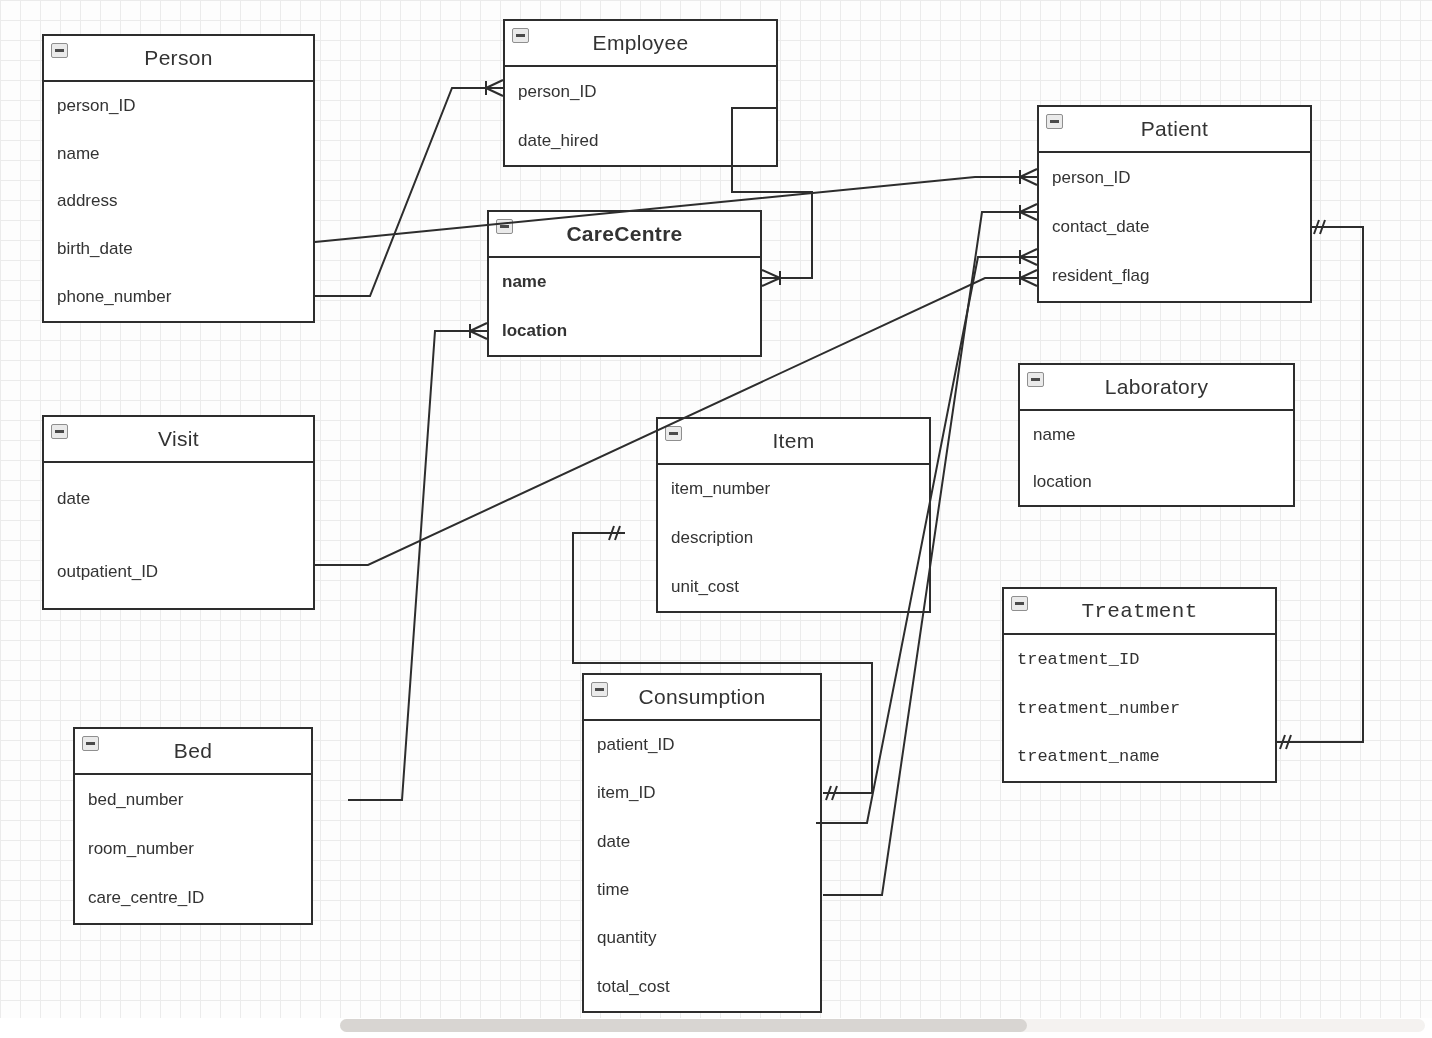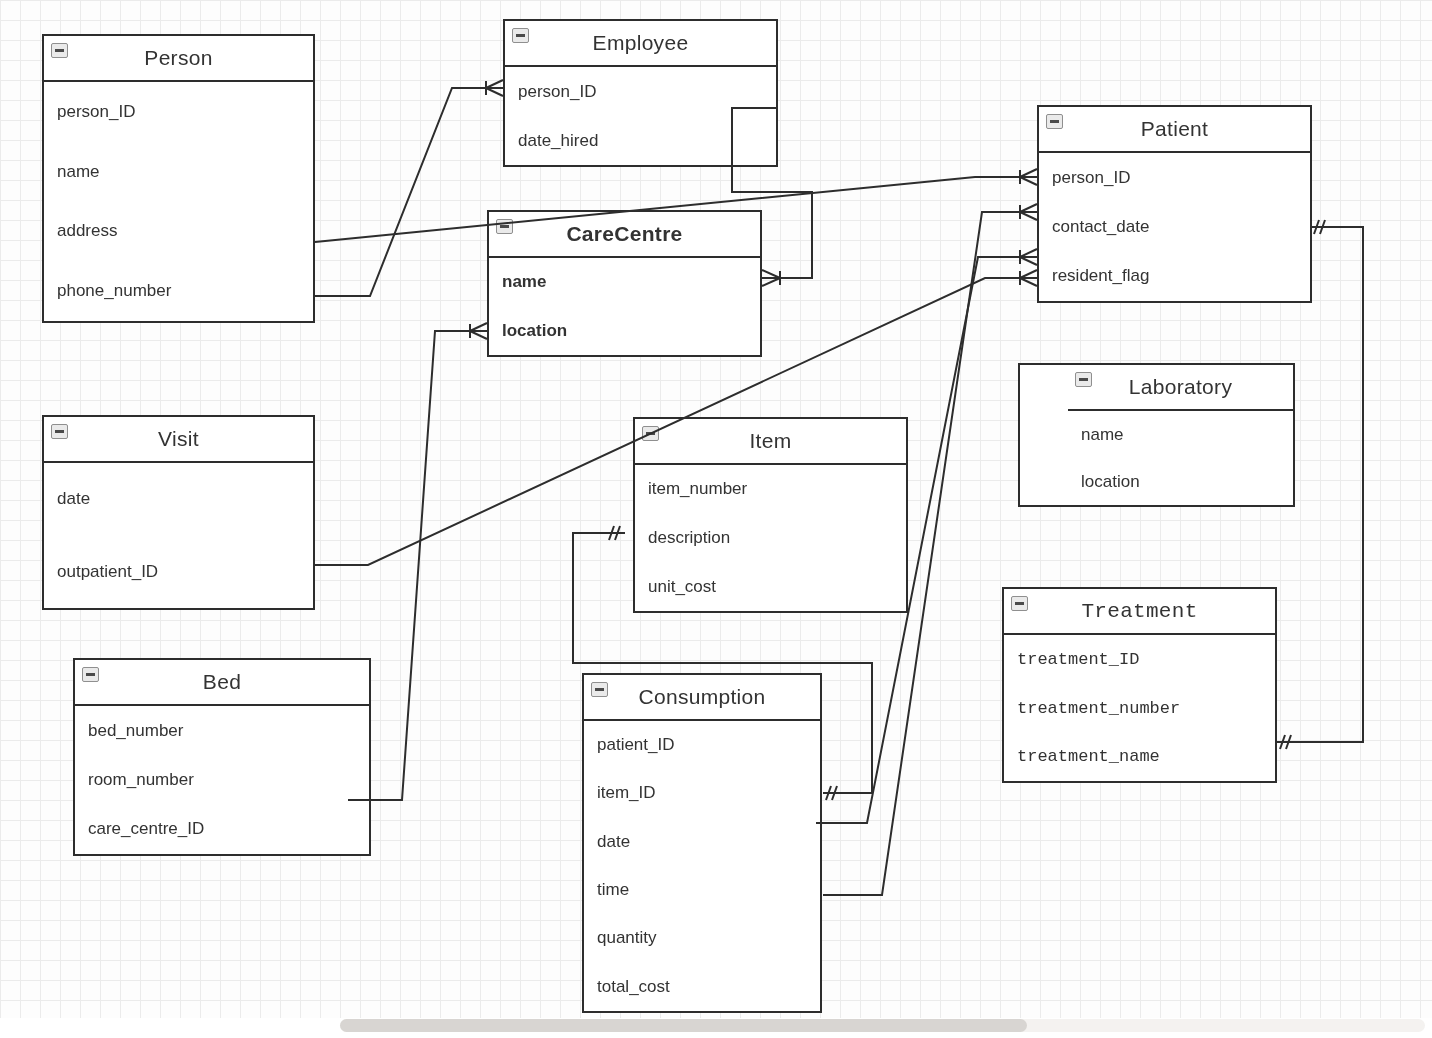--- a/index.html
+++ b/index.html
@@ -34,20 +34,21 @@
 
   <div class="entity" style="left:42px;top:34px;width:273px;height:289px;">
     <div class="entity-header">
       <span class="collapse"></span>
       <span class="entity-title">Person</span>
     </div>
     <div class="entity-body">
       <div class="row">person_ID</div>
       <div class="row">name</div>
       <div class="row">address</div>
+      <div class="row">birth_date</div>
       <div class="row">phone_number</div>
     </div>
   </div>
 
   <div class="entity" style="left:503px;top:19px;width:275px;height:148px;">
     <div class="entity-header">
       <span class="collapse"></span>
       <span class="entity-title">Employee</span>
     </div>
     <div class="entity-body">
@@ -72,21 +73,21 @@
       <span class="collapse"></span>
       <span class="entity-title">Patient</span>
     </div>
     <div class="entity-body">
       <div class="row">person_ID</div>
       <div class="row">contact_date</div>
       <div class="row">resident_flag</div>
     </div>
   </div>
 
-  <div class="entity" style="left:1018px;top:363px;width:277px;height:144px;padding-left:48px;">
+  <div class="entity" style="left:1018px;top:363px;width:277px;height:144px;">
     <div class="entity-header">
       <span class="collapse"></span>
       <span class="entity-title">Laboratory</span>
     </div>
     <div class="entity-body">
       <div class="row">name</div>
       <div class="row">location</div>
     </div>
   </div>
 
@@ -94,21 +95,21 @@
     <div class="entity-header">
       <span class="collapse"></span>
       <span class="entity-title">Visit</span>
     </div>
     <div class="entity-body">
       <div class="row">date</div>
       <div class="row">outpatient_ID</div>
     </div>
   </div>
 
-  <div class="entity" style="left:633px;top:417px;width:275px;height:196px;">
+  <div class="entity" style="left:656px;top:417px;width:275px;height:196px;">
     <div class="entity-header">
       <span class="collapse"></span>
       <span class="entity-title">Item</span>
     </div>
     <div class="entity-body">
       <div class="row">item_number</div>
       <div class="row">description</div>
       <div class="row">unit_cost</div>
     </div>
   </div>
@@ -118,21 +119,21 @@
       <span class="collapse"></span>
       <span class="entity-title">Treatment</span>
     </div>
     <div class="entity-body">
       <div class="row">treatment_ID</div>
       <div class="row">treatment_number</div>
       <div class="row">treatment_name</div>
     </div>
   </div>
 
-  <div class="entity" style="left:73px;top:658px;width:298px;height:198px;">
+  <div class="entity" style="left:73px;top:727px;width:240px;height:198px;">
     <div class="entity-header">
       <span class="collapse"></span>
       <span class="entity-title">Bed</span>
     </div>
     <div class="entity-body">
       <div class="row">bed_number</div>
       <div class="row">room_number</div>
       <div class="row">care_centre_ID</div>
     </div>
   </div>

